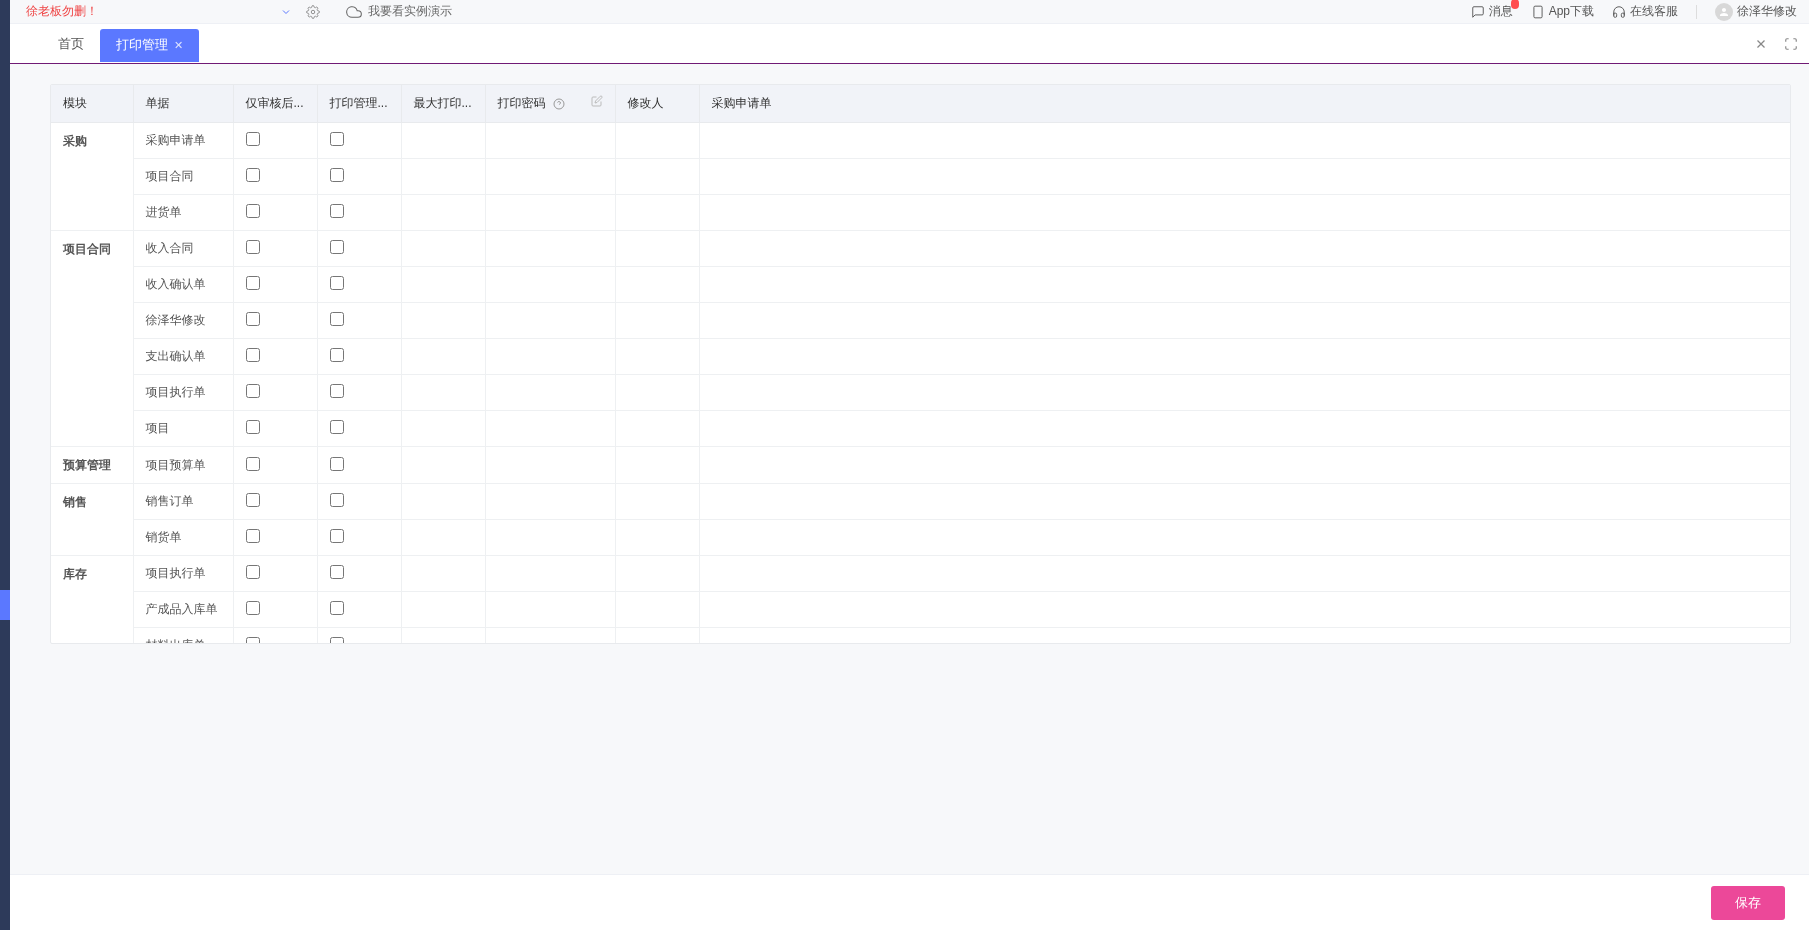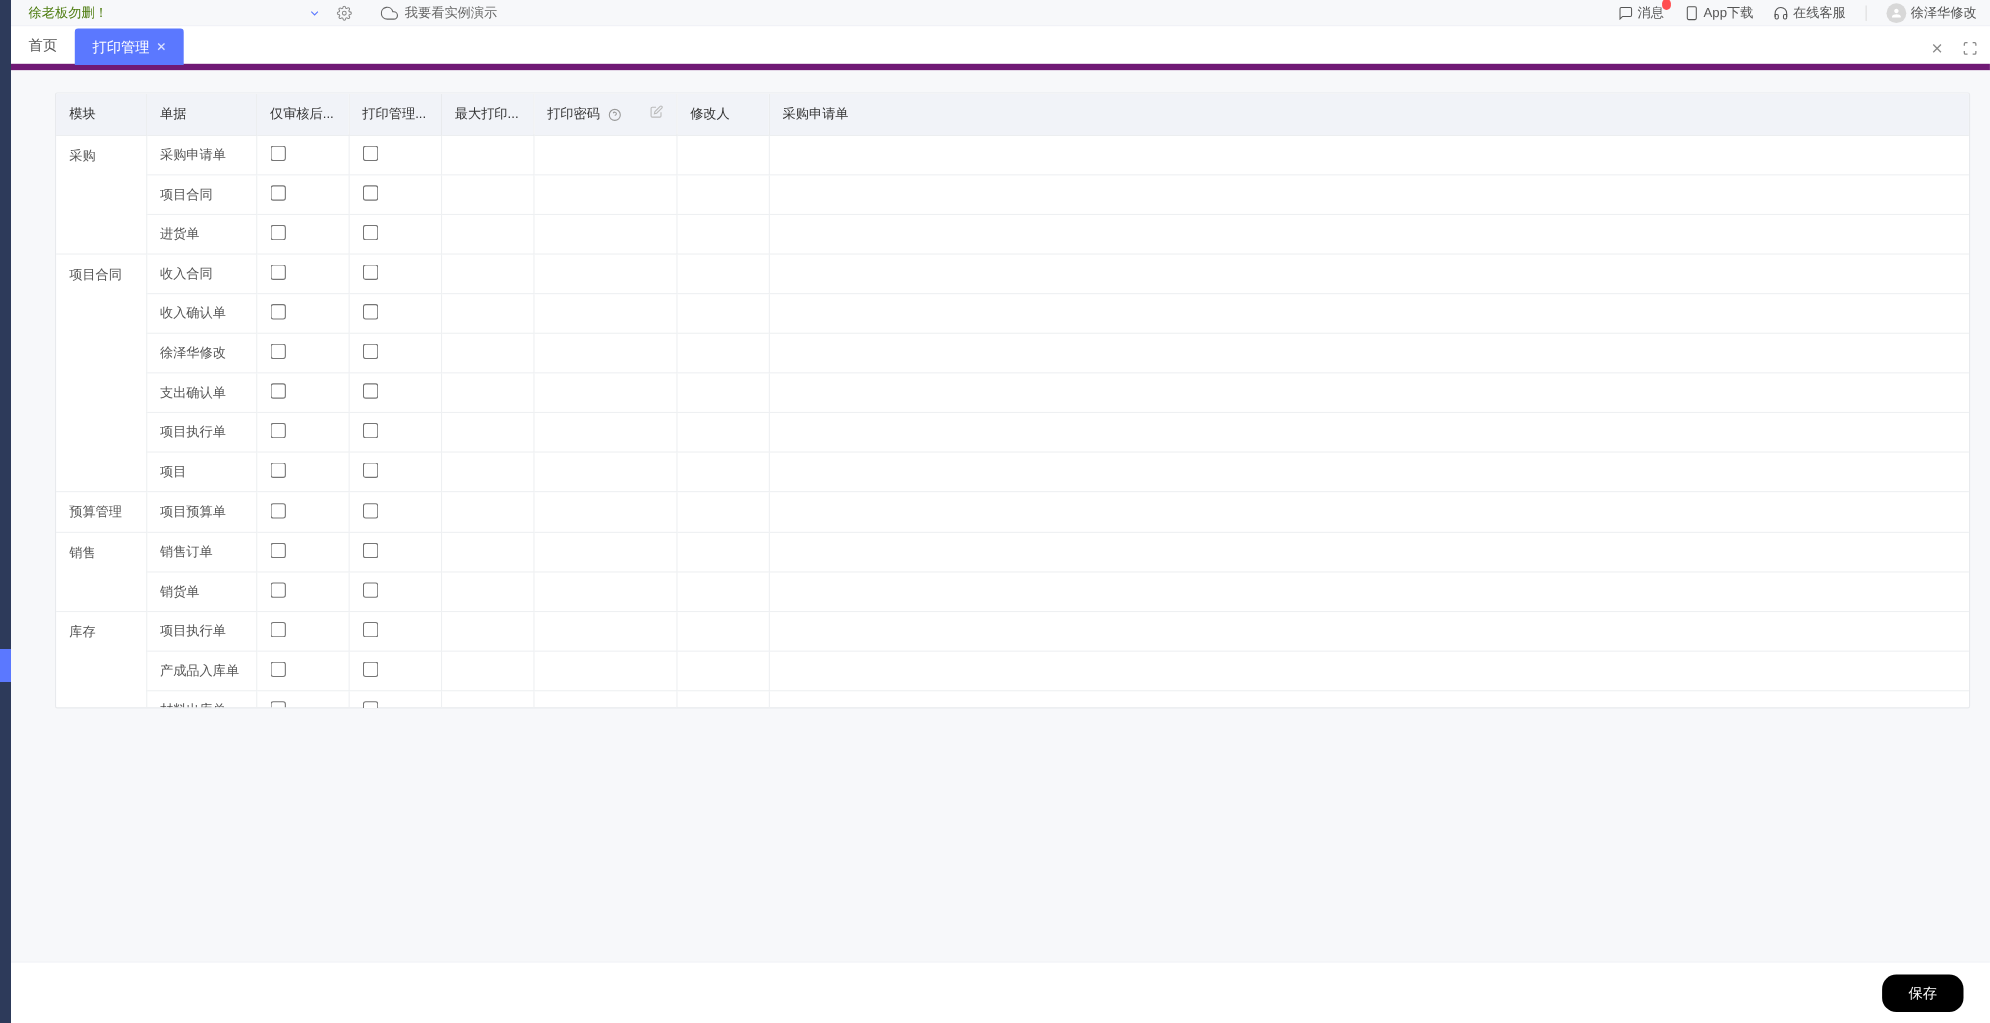--- a/index.html
+++ b/index.html
@@ -7,35 +7,35 @@
 
 .app { display: flex; flex-direction: column; height: 930px; width: 1809px; }
 
 
 .left-rail { position: absolute; left: 0; top: 0; width: 10px; height: 930px; background: #2d3a5a; z-index: 5; }
 .left-rail-accent { position: absolute; left: 0; top: 590px; width: 10px; height: 30px; background: #5b78ff; }
 
 
 .top-header { height: 24px; background: #f7f8fa; display: flex; align-items: center; padding: 0 12px 0 16px; font-size: 12px; color: #666; border-bottom: 1px solid #eef0f5; margin-left: 10px; }
 .top-header-left { display: flex; align-items: center; gap: 14px; flex: 1; }
-.company-select { display: flex; align-items: center; gap: 6px; color: #4d7c0f; cursor: pointer; }
+.company-select { display: flex; align-items: center; gap: 6px; color: #ef4444; cursor: pointer; }
 .chev-down { display: inline-flex; color: #5b78ff; }
 .gear-icon { display: inline-flex; color: #888; cursor: pointer; }
 .cloud-demo { display: flex; align-items: center; gap: 6px; color: #666; cursor: pointer; margin-left: 12px; }
 .cloud-icon { display: inline-flex; }
 .top-header-right { display: flex; align-items: center; gap: 18px; }
 .hdr-item { display: flex; align-items: center; gap: 4px; cursor: pointer; color: #555; position: relative; }
 .hdr-item svg { flex-shrink: 0; }
 .badge-dot { position: absolute; top: -4px; right: -6px; background: #ff4d4f; color: #fff; font-size: 9px; padding: 0 3px; border-radius: 6px; line-height: 11px; min-width: 8px; height: 10px; }
 .divider-v { width: 1px; height: 14px; background: #ddd; }
 .avatar { width: 18px; height: 18px; border-radius: 50%; background: #d8d8d8; display: inline-flex; align-items: center; justify-content: center; }
 .avatar svg { width: 12px; height: 12px; fill: #fff; }
 
 
-.tabs-bar { height: 40px; background: #fff; display: flex; align-items: center; padding-left: 0; border-bottom: 6px solid #701a75; margin-left: 10px; position: relative; }
+.tabs-bar { height: 40px; background: #fff; display: flex; align-items: center; padding-left: 32px; border-bottom: 1px solid #701a75; margin-left: 10px; position: relative; }
 .tab { height: 40px; display: flex; align-items: center; padding: 0 16px; font-size: 13px; color: #555; cursor: pointer; }
 .tab.active { background: #5b78ff; color: #fff; border-radius: 3px 3px 0 0; height: 33px; margin-top: 3px; }
 .tab-close { margin-left: 6px; font-size: 11px; cursor: pointer; opacity: 0.8; }
 .tabs-right { position: absolute; right: 8px; top: 0; height: 40px; display: flex; align-items: center; gap: 10px; }
 .icon-btn { width: 20px; height: 20px; display: inline-flex; align-items: center; justify-content: center; cursor: pointer; color: #888; }
 
 
 .content-wrap { flex: 1; background: #f7f8fa; margin-left: 10px; padding: 20px 18px 0 40px; overflow: hidden; position: relative; }
 
 
@@ -50,30 +50,30 @@
 .col-doc { width: 100px; }
 .col-check1 { width: 84px; }
 .col-check2 { width: 84px; }
 .col-max { width: 84px; }
 .col-pwd { width: 130px; }
 .col-modifier { width: 84px; }
 .col-time { }
 .cbx { width: 14px; height: 14px; cursor: pointer; accent-color: #5b78ff; }
 .help-icon { display: inline-flex; vertical-align: middle; margin-left: 4px; color: #999; }
 .edit-icon { float: right; color: #bbb; cursor: pointer; }
-.module-cell { vertical-align: top !important; padding-top: 10px !important; color: #333; }
+.module-cell { vertical-align: top !important; padding-top: 10px !important; color: #333; font-weight: bold; }
 
 
 .table-scroll::-webkit-scrollbar { width: 8px; }
 .table-scroll::-webkit-scrollbar-track { background: #f5f5f5; }
 .table-scroll::-webkit-scrollbar-thumb { background: #c8c8c8; border-radius: 4px; }
 
 
 .footer-bar { position: absolute; bottom: 0; left: 10px; right: 0; height: 56px; background: #fff; border-top: 1px solid #eef0f5; display: flex; align-items: center; justify-content: flex-end; padding-right: 24px; z-index: 3; }
-.btn-primary { background: #000000; color: #fff; border: none; padding: 8px 24px; border-radius: 13px; font-size: 13px; cursor: pointer; }
+.btn-primary { background: #ec4899; color: #fff; border: none; padding: 8px 24px; border-radius: 3px; font-size: 13px; cursor: pointer; }
 </style>
 </head>
 <body>
 
 <div class="app">
   <div class="left-rail">
     <div class="left-rail-accent"></div>
   </div>
 
   <div class="top-header">

